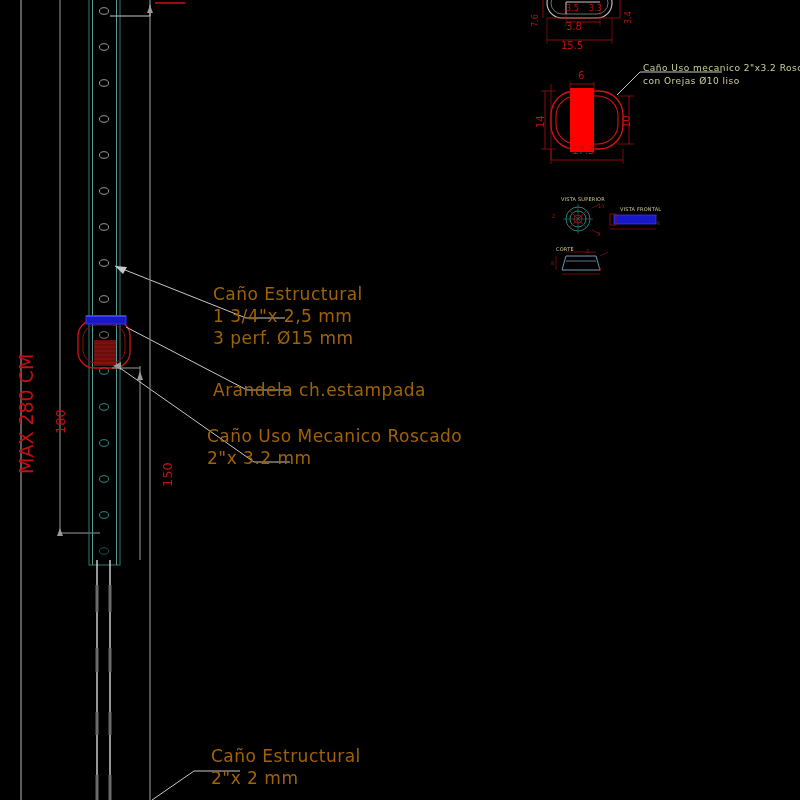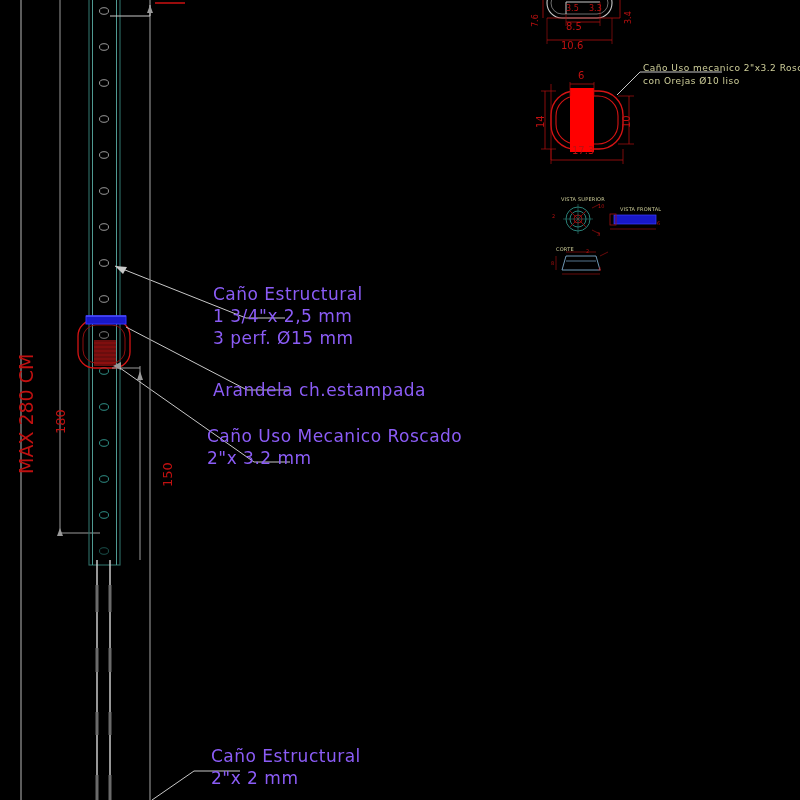--- a/index.html
+++ b/index.html
@@ -8,21 +8,21 @@
     position:relative;
     width:800px;height:800px;
     background:#000000;
     overflow:hidden;
     font-family:"DejaVu Sans", sans-serif;
   }
   #stage svg.layer{position:absolute;left:0;top:0;width:800px;height:800px;overflow:visible;}
 
   .note{
     position:absolute;
-    color:#8b5cf6;
+    color:#a16207;
     font-family:"DejaVu Sans", sans-serif;
     white-space:nowrap;
     letter-spacing:0.5px;
     line-height:1.0;
   }
   .note-main{font-size:17px;}
   .note-small{font-size:9px;color:#cfcf9a;}
 
   .dim{
     position:absolute;
@@ -228,23 +228,23 @@
   </div>
 
   <div class="dim dim-lg dim-v" style="left:17px; top:474px; transform:rotate(-90deg);">MAX 280 CM</div>
 
   <div class="dim dim-md dim-v" style="left:54px; top:434px; transform:rotate(-90deg);">180</div>
 
   <div class="dim dim-md dim-v" style="left:161px; top:487px; transform:rotate(-90deg);">150</div>
 
   <div class="dim dim-tiny dim-v" style="left:532px; top:27px; transform:rotate(-90deg);">7.6</div>
 
-  <div class="dim dim-sm" style="left:566px; top:22px;">8.5</div>
-
-  <div class="dim dim-sm" style="left:561px; top:41px;">10.6</div>
+  <div class="dim dim-sm" style="left:566px; top:22px;">3.8</div>
+
+  <div class="dim dim-sm" style="left:561px; top:41px;">15.5</div>
 
   <div class="dim dim-tiny dim-v" style="left:625px; top:24px; transform:rotate(-90deg);">3.4</div>
 
   <div class="dim dim-tiny" style="left:589px; top:5px;">3.3</div>
 
   <div class="dim dim-tiny" style="left:566px; top:5px;">3.5</div>
 
   <div class="note note-small" style="left:643px; top:64px;">
     <div>Caño Uso mecanico 2"x3.2 Roscada</div>
     <div style="margin-top:4px;">con Orejas Ø10 liso</div>

